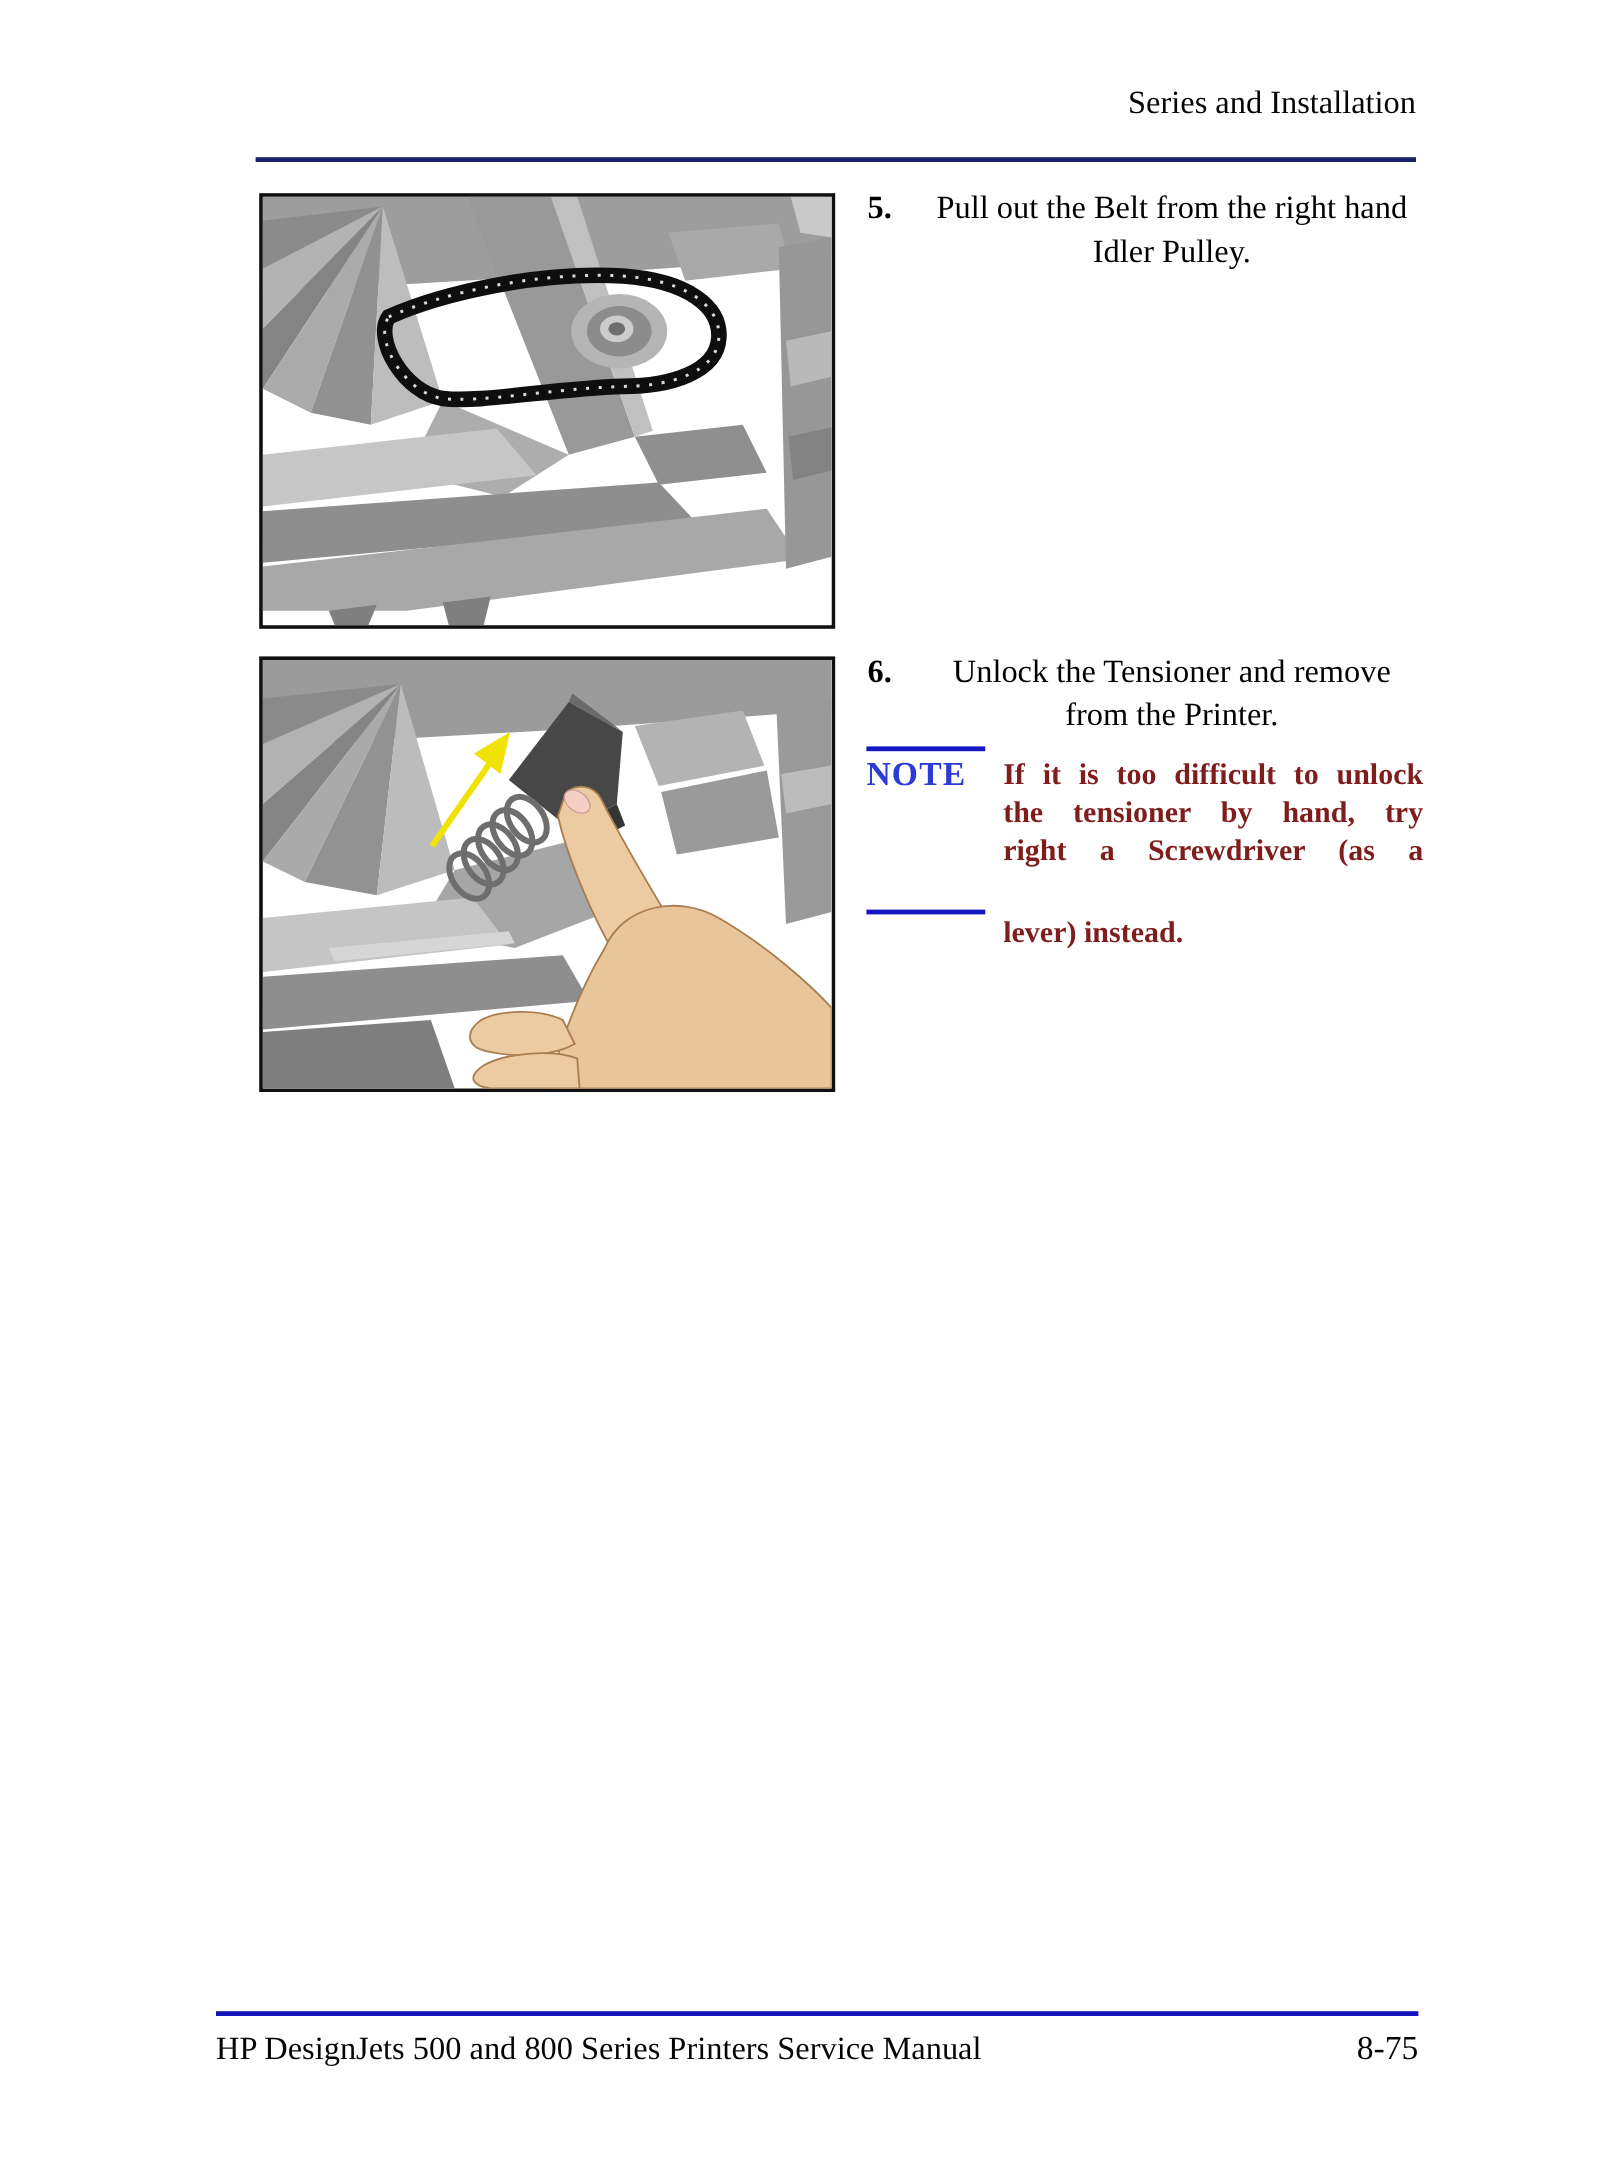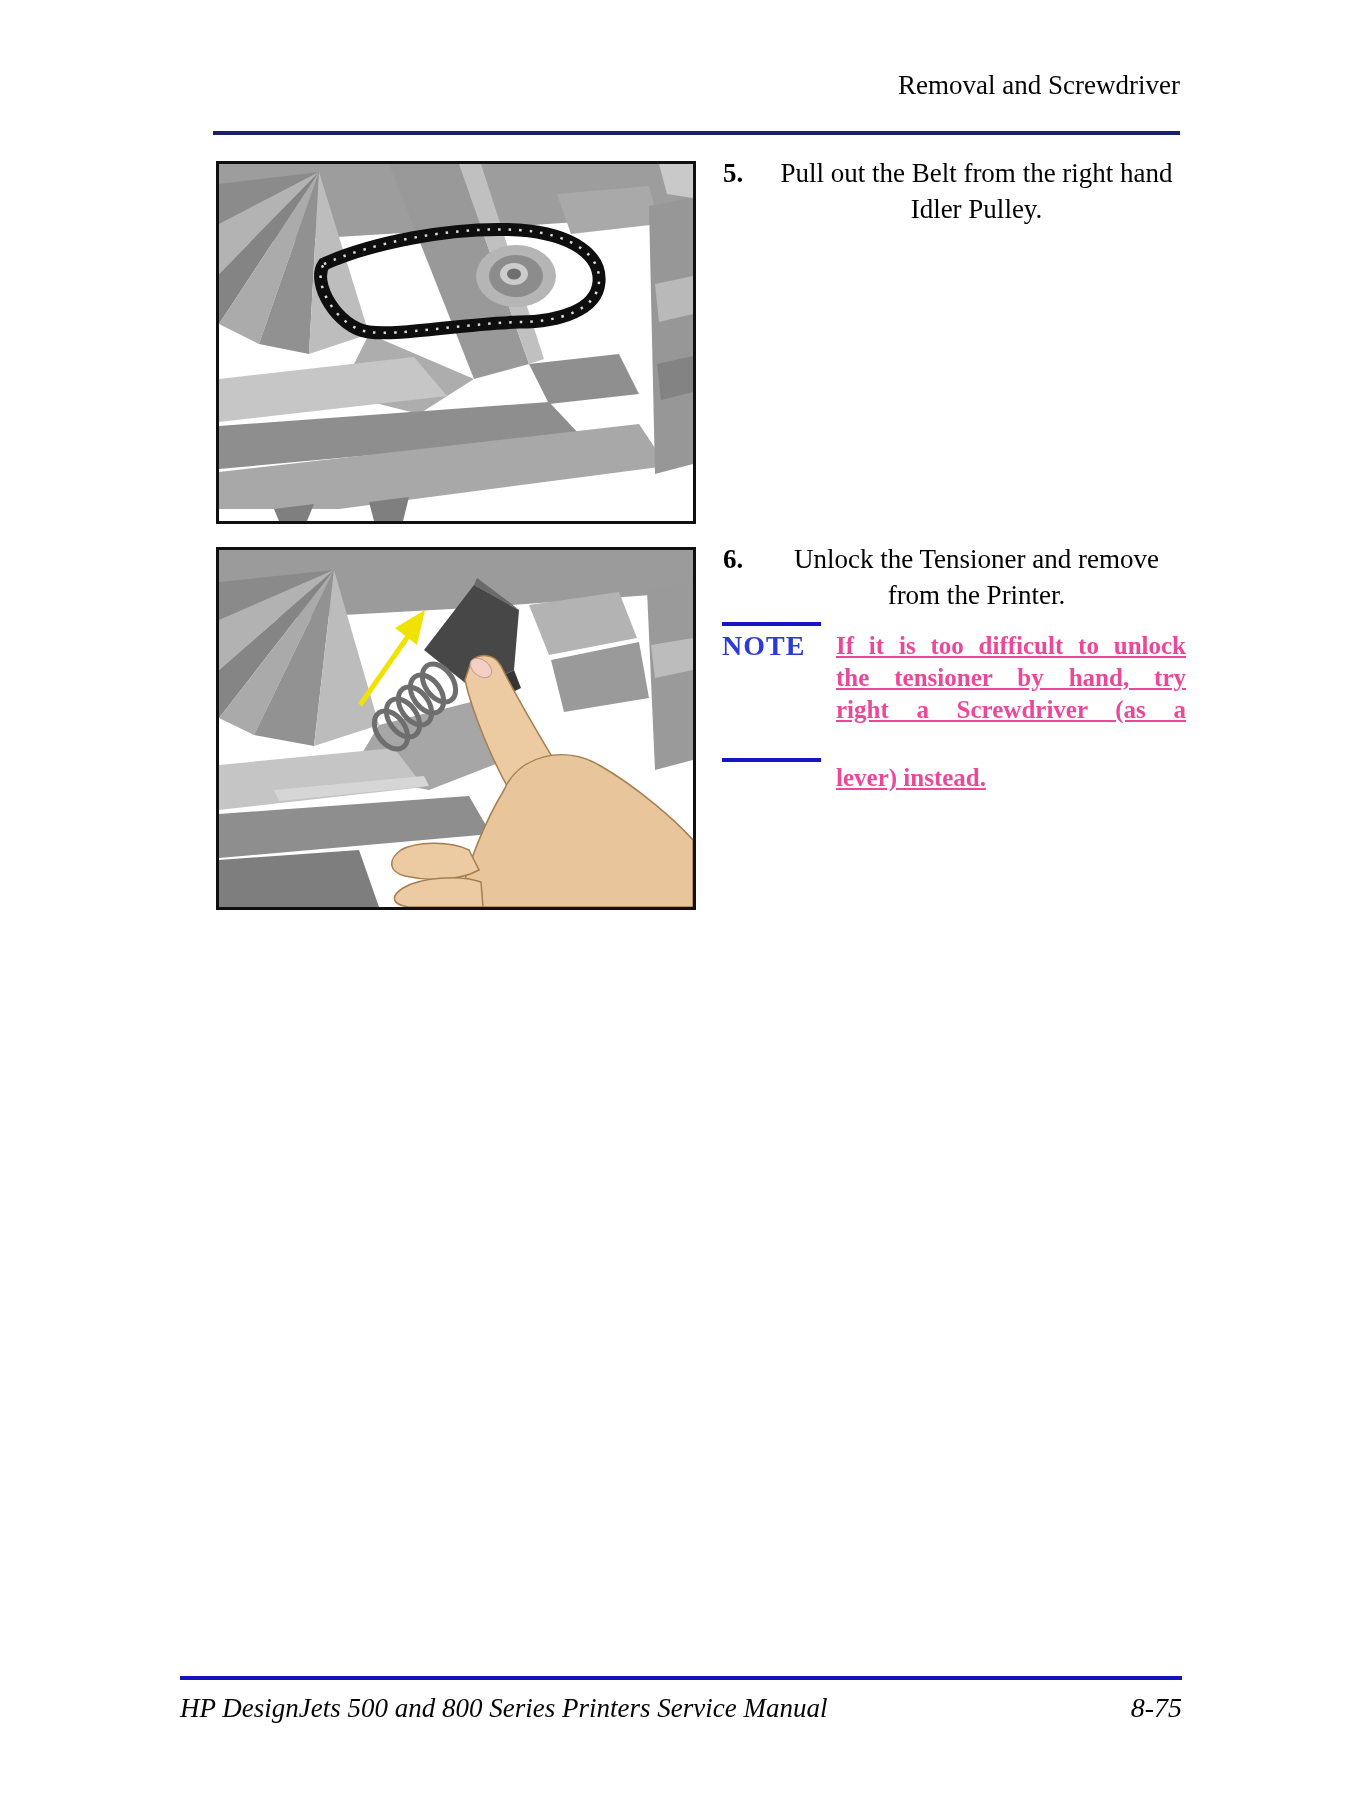--- a/index.html
+++ b/index.html
@@ -35,39 +35,39 @@
   
   .note-rule{position:absolute;height:4px;background:#1416c2;width:99px;left:722px;}
   .note-rule-top{top:622px;}
   .note-rule-bottom{top:758px;}
   .note-label{
     position:absolute;left:722px;top:630px;
     font-size:28px;font-weight:bold;color:#2c3bd6;line-height:32px;letter-spacing:1px;
   }
   .note-body{position:absolute;left:836px;top:630px;width:350px;}
   .note-line{
-    font-size:25px;font-weight:bold;line-height:32px;color:#ec4899;
-    text-align:justify;text-align-last:justify;white-space:normal;text-decoration:underline;
+    font-size:25px;font-weight:bold;line-height:32px;color:#7f1d1d;
+    text-align:justify;text-align-last:justify;white-space:normal;
   }
   .note-line.last{text-align:right;text-align-last:left;margin-top:36px;}
   
   .footer-rule{position:absolute;top:1676px;left:180px;width:1002px;height:4px;background:#1414bb;}
   .footer-row{
     position:absolute;top:1692px;left:180px;width:1002px;
-    display:flex;justify-content:space-between;align-items:center;font-style:italic;
+    display:flex;justify-content:space-between;align-items:flex-start;
   }
   .footer-manual{font-size:27px;color:#050505;}
   .footer-page{font-size:28px;color:#050505;}
 </style>
 </head>
 <body>
 
 <div class="page">
 
-  <div class="header-title">Removal and Screwdriver</div>
+  <div class="header-title">Series and Installation</div>
   <div class="header-rule"></div>
 
   <div class="figure figure-1">
     <svg width="474" height="357" viewBox="0 0 474 357">
       <rect width="474" height="357" fill="#ffffff"></rect>
       <g>
         <polygon points="0,0 474,0 474,50 300,62 0,80" fill="#9d9d9d"></polygon>
         <polygon points="440,0 474,0 474,34 448,30" fill="#c9c9c9"></polygon>
         <polygon points="100,8 0,20 0,60" fill="#8b8b8b"></polygon>
         <polygon points="100,8 0,60 0,110" fill="#b3b3b3"></polygon>

